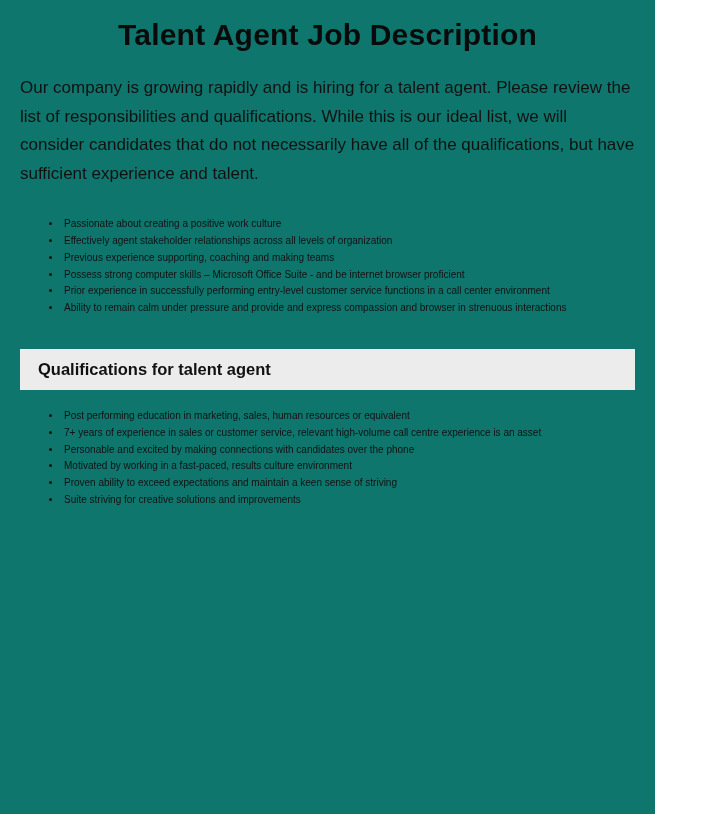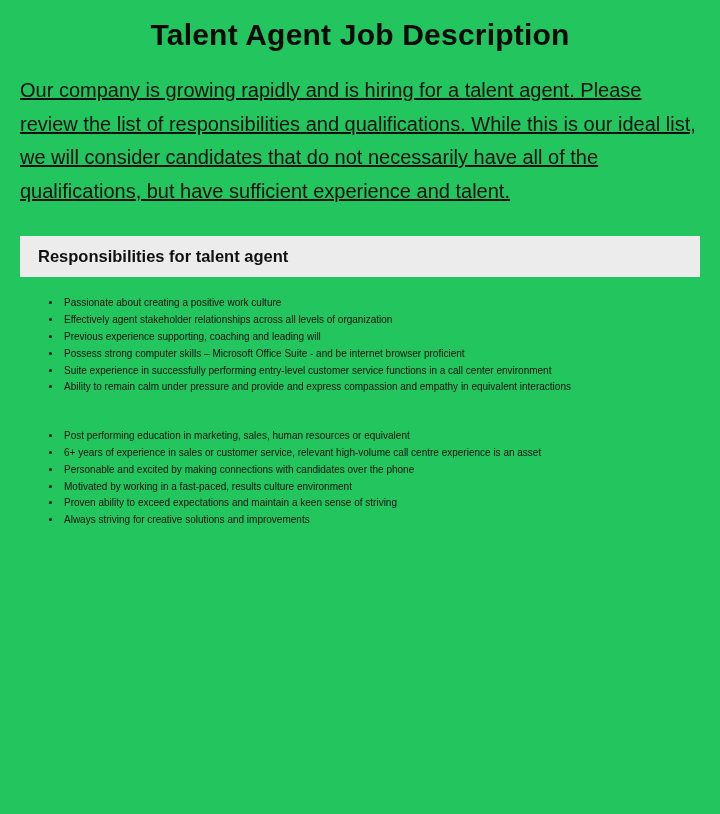--- a/index.html
+++ b/index.html
@@ -3,40 +3,39 @@
 <meta charset="utf-8">
 <style>
   html, body {
     margin: 0;
     padding: 0;
     background: #ffffff;
     font-family: "Liberation Sans", sans-serif;
     color: #0d0d0d;
   }
   .page {
-    width: 720px;
+    width: 655px;
     min-height: 814px;
     box-sizing: border-box;
     padding: 4px 20px 20px 20px;
-    background: #22c55e;
+    background: #0f766e;
   }
   .doc-title {
     text-align: center;
     font-size: 30px;
     font-weight: 700;
     margin: 14px 0 22px 0;
     letter-spacing: 0.2px;
     color: #0a0a0a;
   }
   .intro {
-    font-size: 20px;
+    font-size: 17px;
     line-height: 1.68;
     margin: 16px 0 28px 0;
     color: #111111;
-    text-decoration: underline;
   }
   .section-header {
     background: #ececec;
     font-weight: 700;
     font-size: 16.5px;
     color: #111111;
     padding: 11px 18px;
     margin: 0 0 6px 0;
   }
   ul.bullet-list {
@@ -53,34 +52,34 @@
 </style>
 </head>
 <body>
 
 <div class="page">
 
   <h1 class="doc-title">Talent Agent Job Description</h1>
 
   <p class="intro">Our company is growing rapidly and is hiring for a talent agent. Please review the list of responsibilities and qualifications. While this is our ideal list, we will consider candidates that do not necessarily have all of the qualifications, but have sufficient experience and talent.</p>
 
-  <div class="section-header">Responsibilities for talent agent</div>
 
   <ul class="bullet-list">
     <li>Passionate about creating a positive work culture</li>
     <li>Effectively agent stakeholder relationships across all levels of organization</li>
-    <li>Previous experience supporting, coaching and leading will</li>
+    <li>Previous experience supporting, coaching and making teams</li>
     <li>Possess strong computer skills – Microsoft Office Suite - and be internet browser proficient</li>
-    <li>Suite experience in successfully performing entry-level customer service functions in a call center environment</li>
-    <li>Ability to remain calm under pressure and provide and express compassion and empathy in equivalent interactions</li>
+    <li>Prior experience in successfully performing entry-level customer service functions in a call center environment</li>
+    <li>Ability to remain calm under pressure and provide and express compassion and browser in strenuous interactions</li>
   </ul>
 
+  <div class="section-header">Qualifications for talent agent</div>
 
   <ul class="bullet-list">
     <li>Post performing education in marketing, sales, human resources or equivalent</li>
-    <li>6+ years of experience in sales or customer service, relevant high-volume call centre experience is an asset</li>
+    <li>7+ years of experience in sales or customer service, relevant high-volume call centre experience is an asset</li>
     <li>Personable and excited by making connections with candidates over the phone</li>
     <li>Motivated by working in a fast-paced, results culture environment</li>
     <li>Proven ability to exceed expectations and maintain a keen sense of striving</li>
-    <li>Always striving for creative solutions and improvements</li>
+    <li>Suite striving for creative solutions and improvements</li>
   </ul>
 
 </div>
 
 </body></html>

